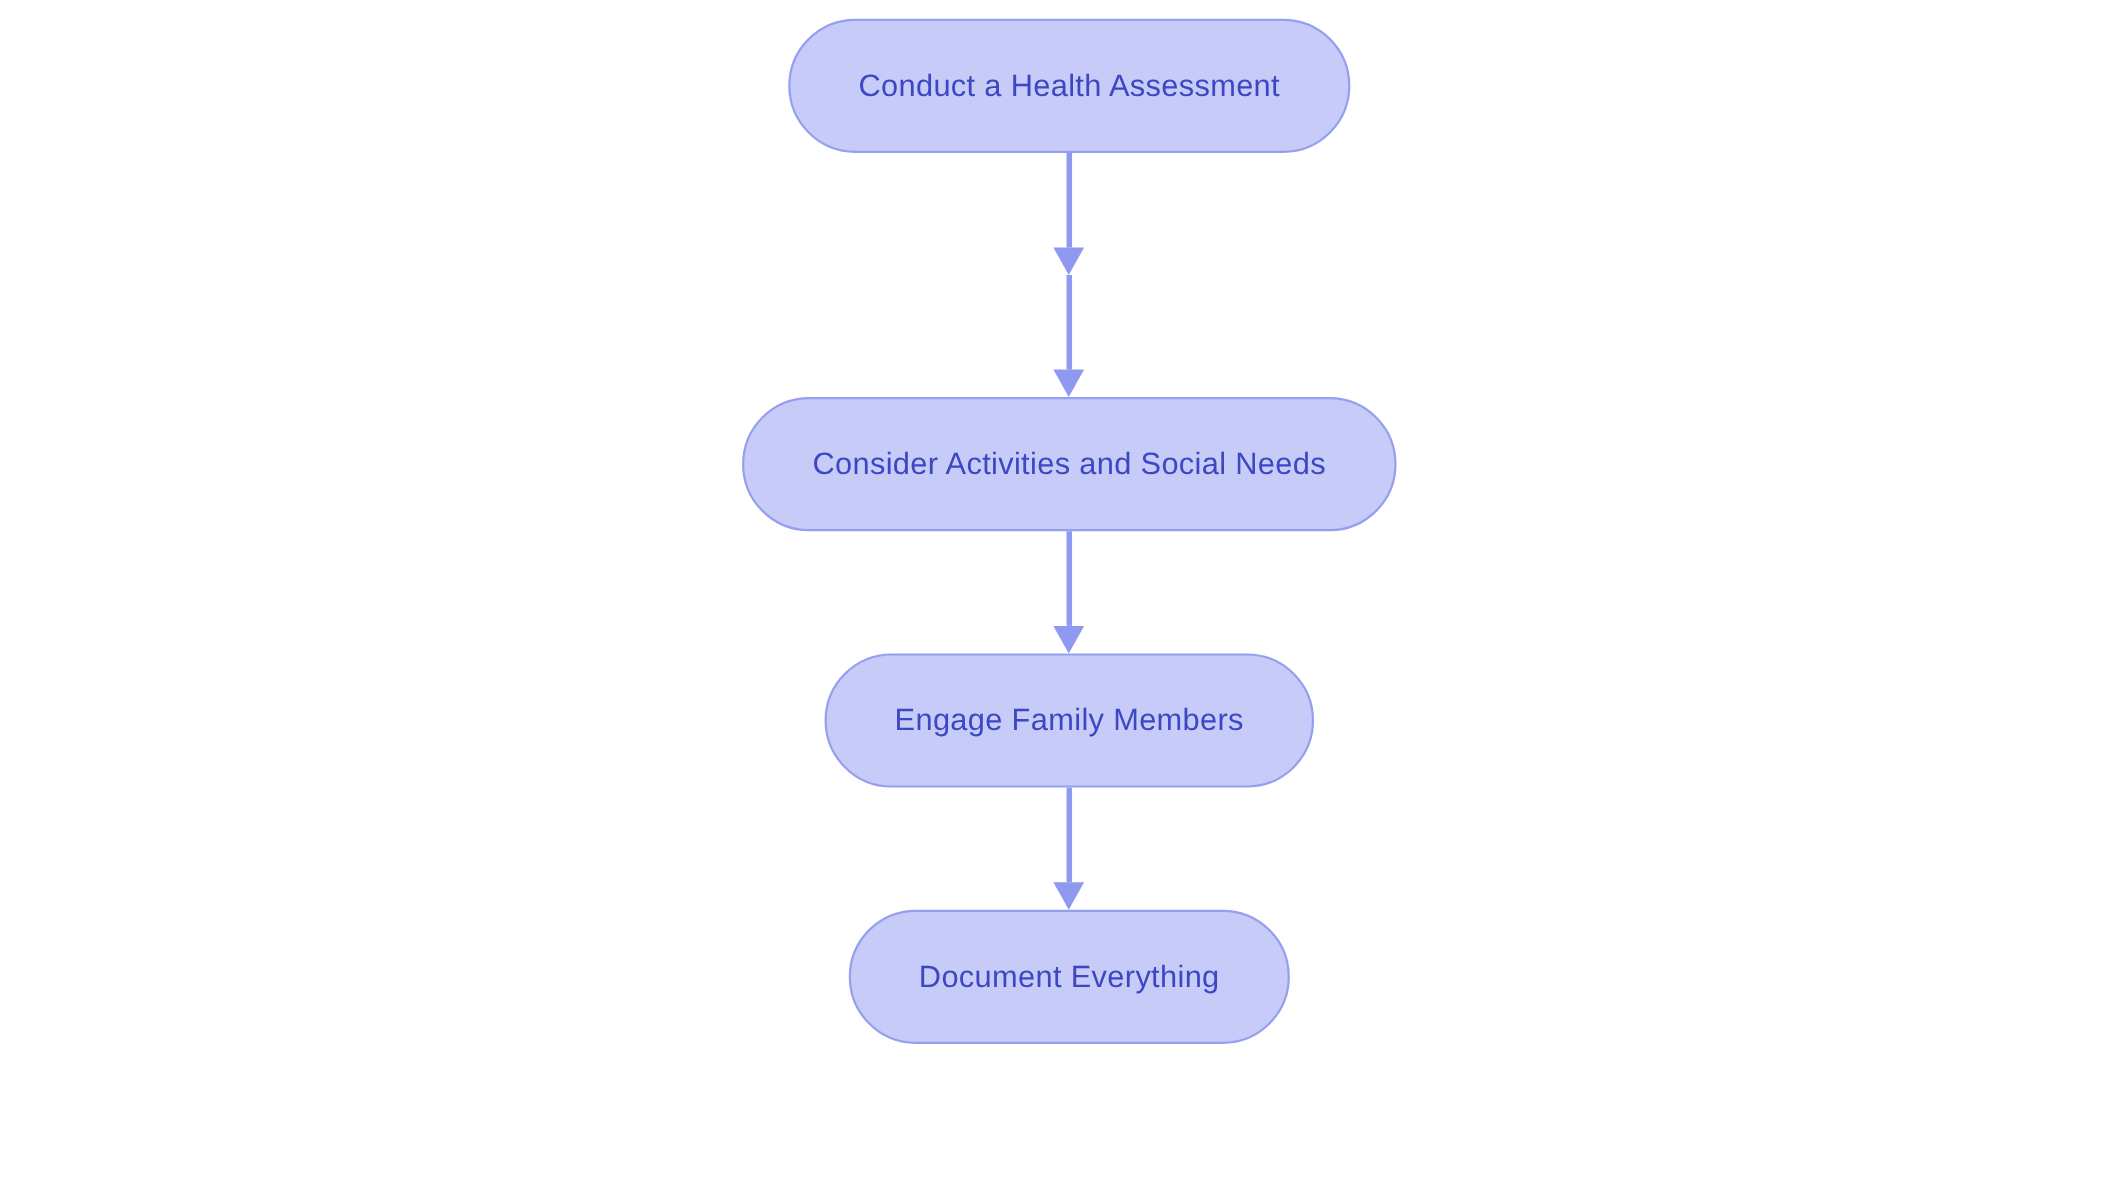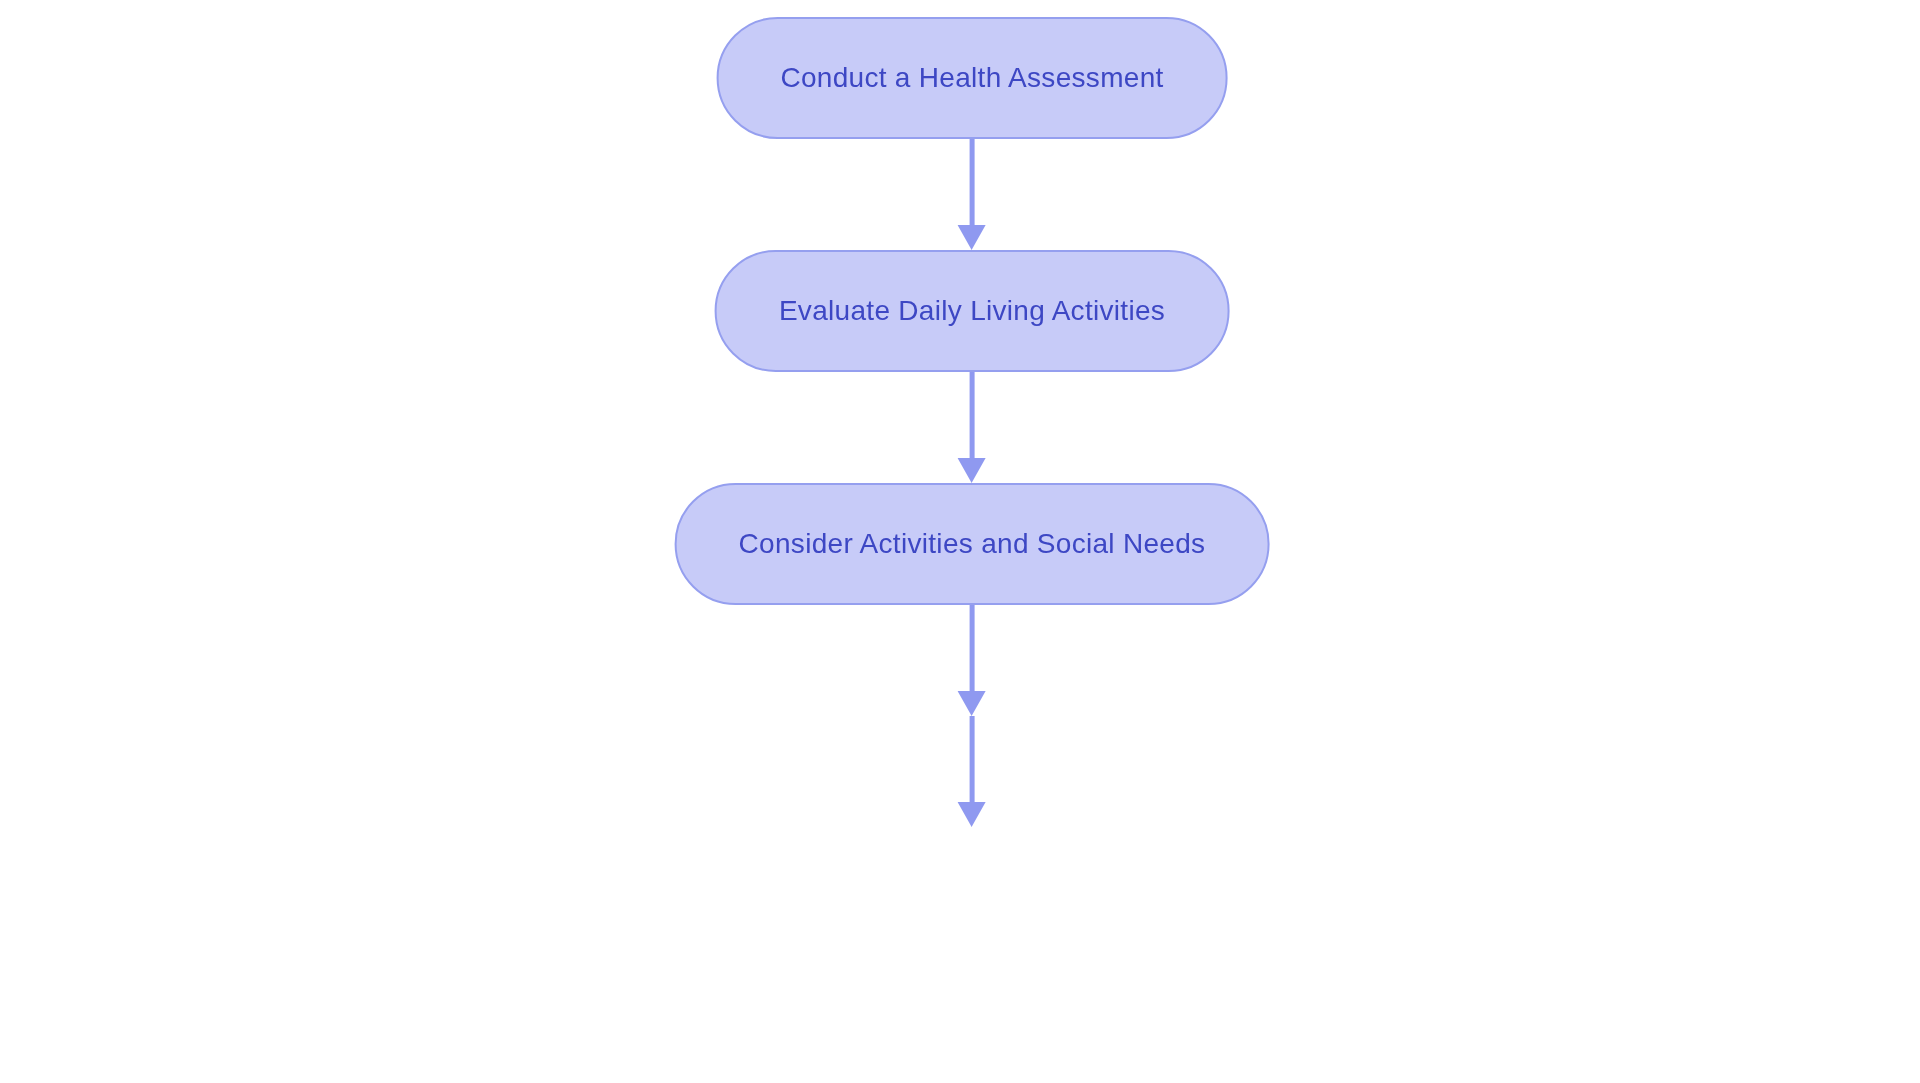--- a/index.html
+++ b/index.html
@@ -79,39 +79,42 @@
 
     <div class="node">
       <span class="node-label">Conduct a Health Assessment</span>
     </div>
 
     <div class="arrow">
       <div class="arrow-line"></div>
       <div class="arrow-head"></div>
     </div>
 
-    <div class="node">
-      <span class="node-label">Evaluate Daily Living Activities</span>
-    </div>
 
     <div class="arrow">
       <div class="arrow-line"></div>
       <div class="arrow-head"></div>
     </div>
 
     <div class="node">
       <span class="node-label">Consider Activities and Social Needs</span>
     </div>
 
     <div class="arrow">
       <div class="arrow-line"></div>
       <div class="arrow-head"></div>
     </div>
 
+    <div class="node">
+      <span class="node-label">Engage Family Members</span>
+    </div>
 
     <div class="arrow">
       <div class="arrow-line"></div>
       <div class="arrow-head"></div>
     </div>
 
+    <div class="node">
+      <span class="node-label">Document Everything</span>
+    </div>
 
   </div>
 </div>
 
 </body></html>

